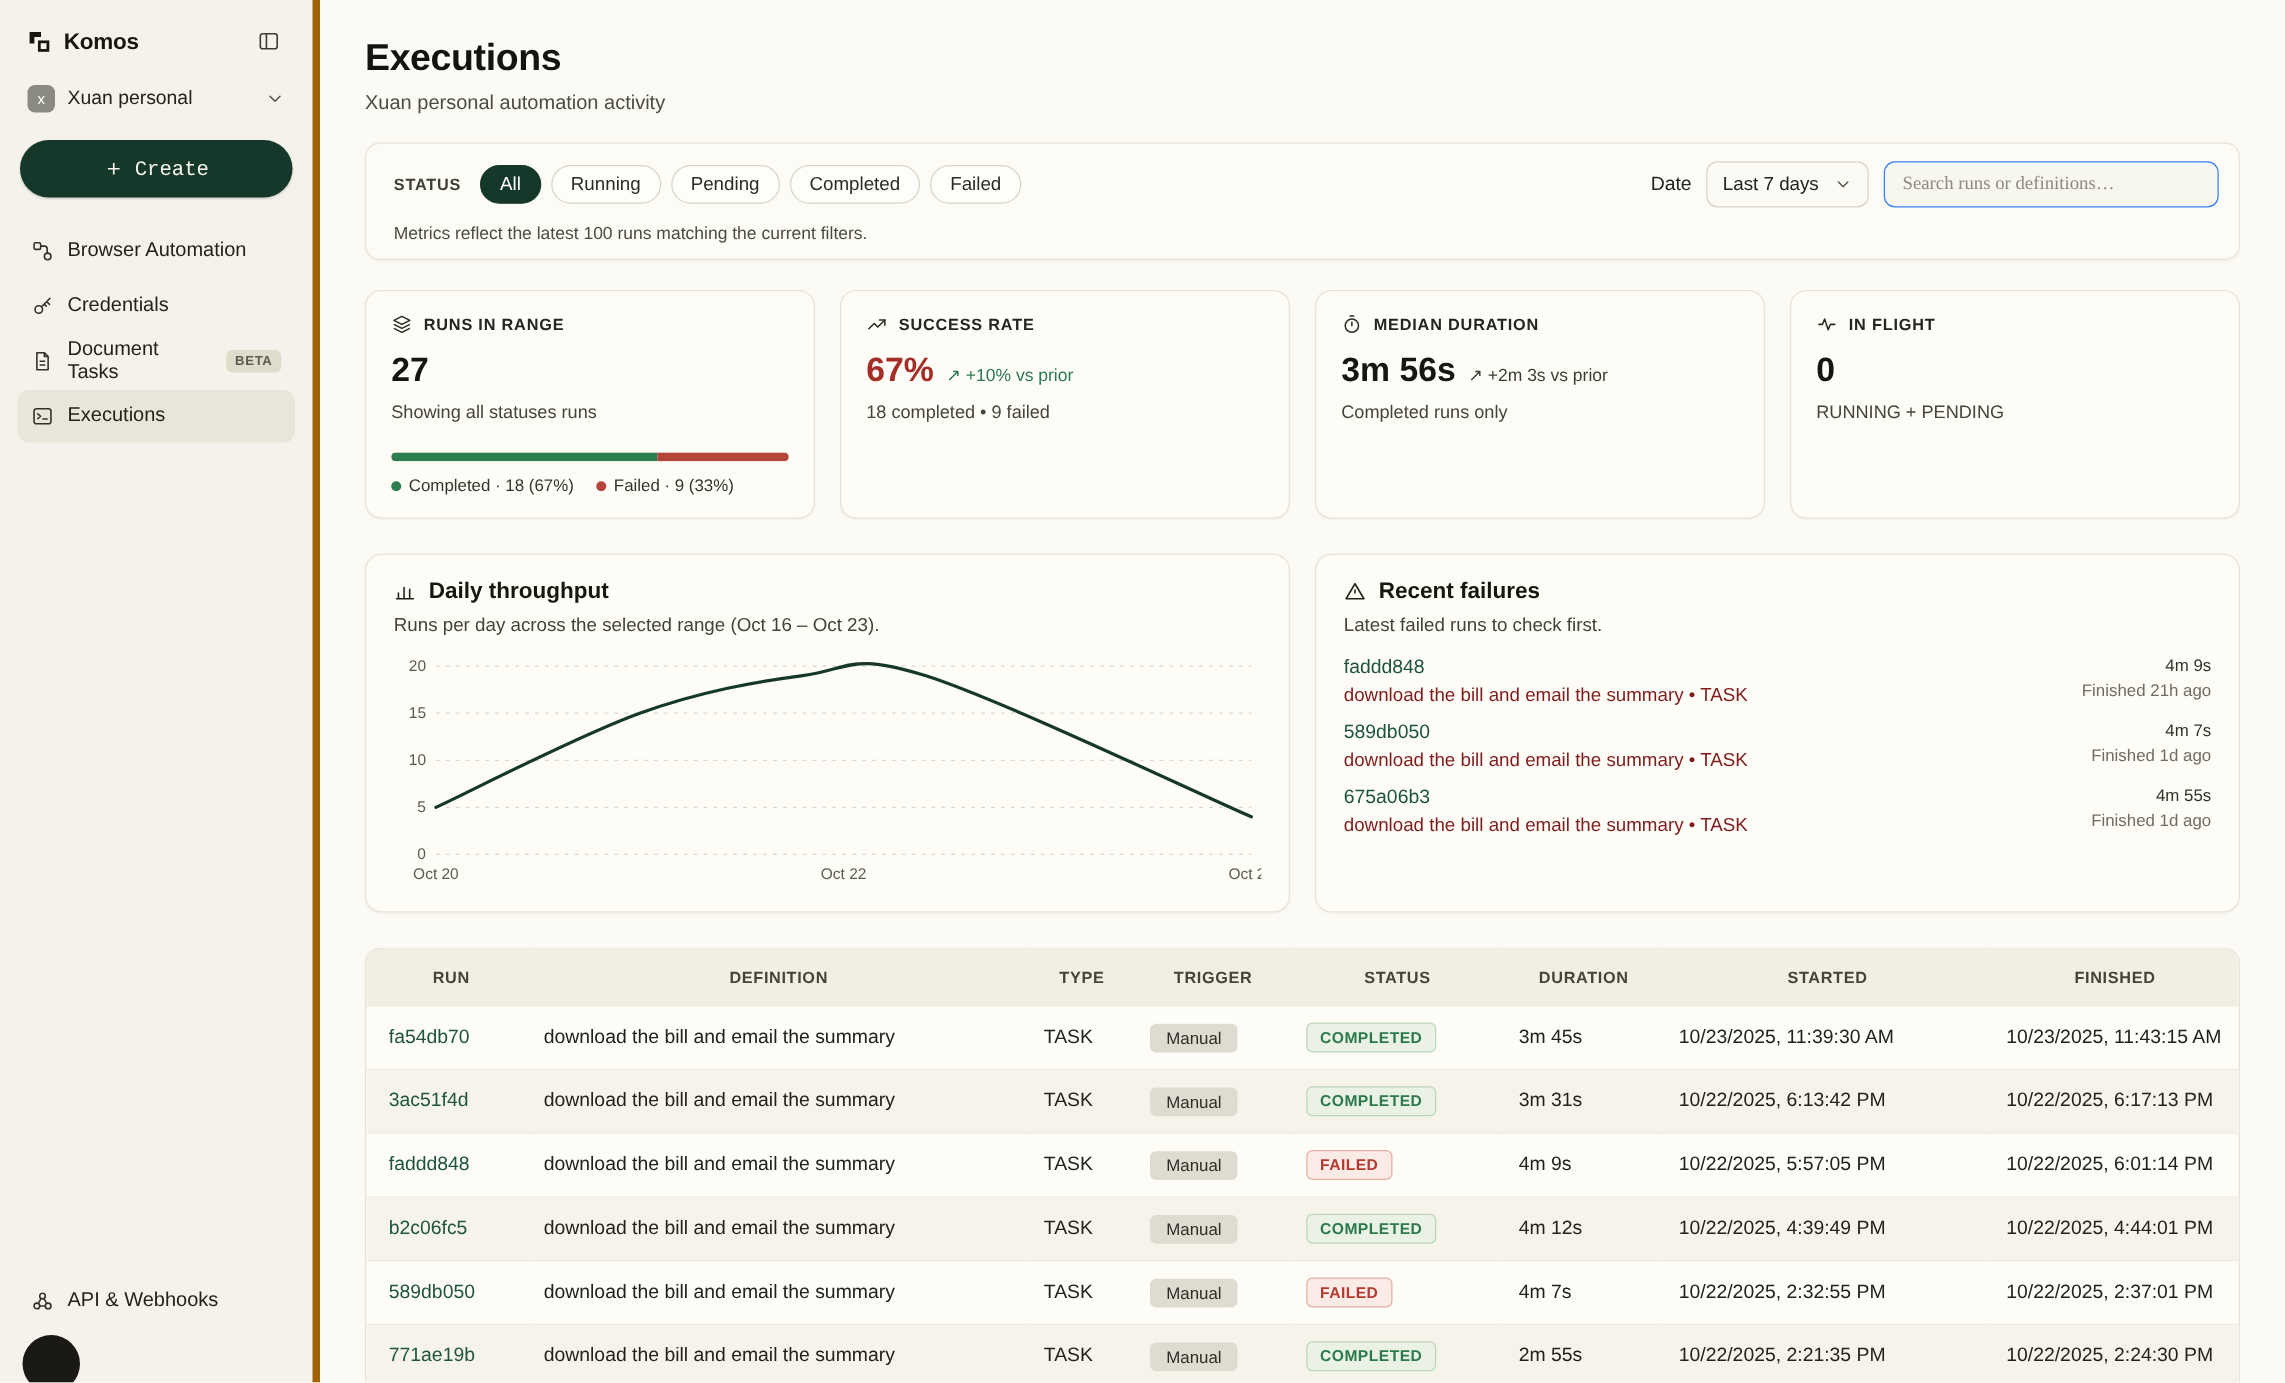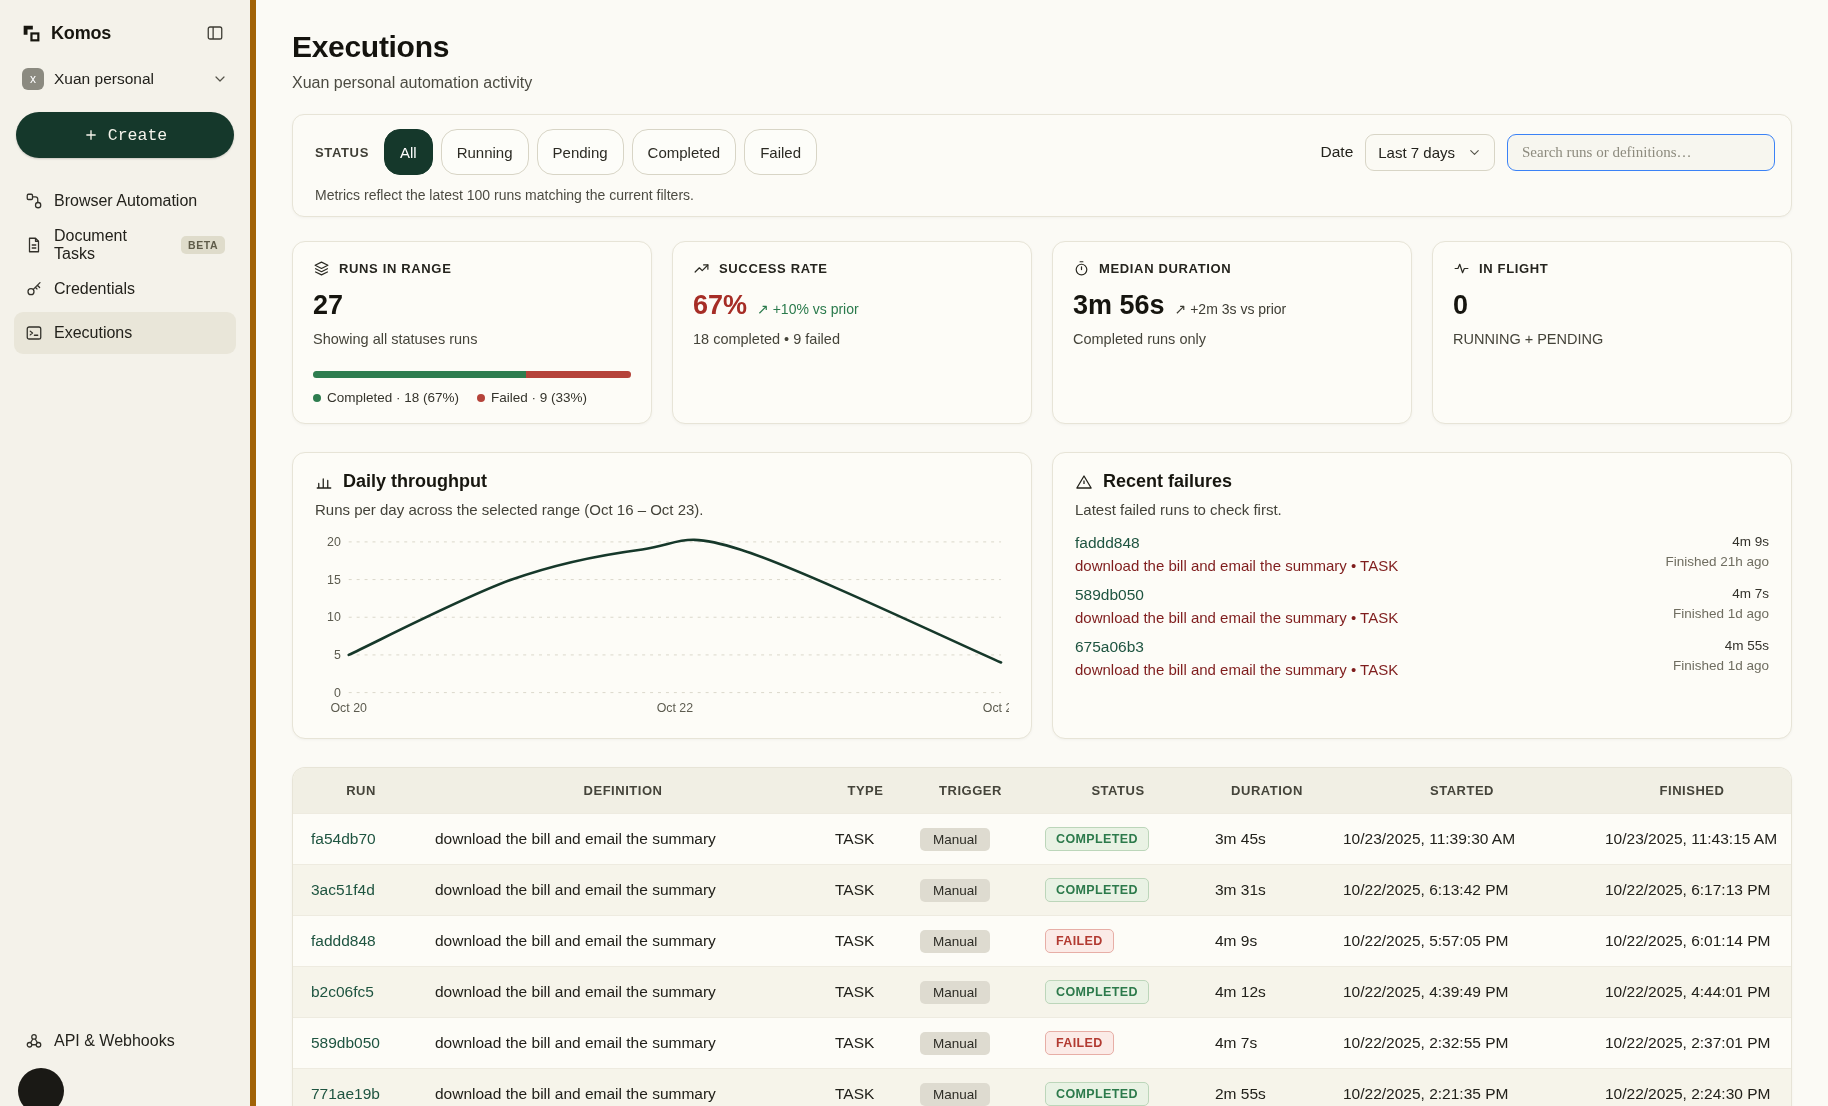--- a/index.html
+++ b/index.html
@@ -44,21 +44,21 @@
   .user-avatar { position:absolute; top:2px; left:4px; width:46px; height:46px; border-radius:50%; background:#1a1915; }
   
   .main { flex:1; padding:30px 36px 0; display:flex; flex-direction:column; overflow:hidden; min-width:0; }
   h1 { font-size:30px; font-weight:700; letter-spacing:-0.01em; color:#14130e; }
   .subtitle { margin-top:10px; font-size:16px; color:#4c4b42; }
   .filter-card { margin-top:22px; background:#fcfbf6; border:1px solid #e7e4d7; border-radius:12px;
     padding:14px 16px 13px; box-shadow:0 1px 3px rgba(25,25,15,.04); }
   .filter-row { display:flex; align-items:center; gap:10px; }
   .status-label { font-size:13px; font-weight:700; letter-spacing:.05em; color:#3f3e35; margin:0 5px 0 6px; }
   .pills { display:flex; gap:8px; }
-  .pill { height:46px; padding:0 15px; border-radius:16px; border:1px solid #d8d5c6; background:#fdfdf9;
+  .pill { height:31px; padding:0 15px; border-radius:16px; border:1px solid #d8d5c6; background:#fdfdf9;
     font-family:inherit; font-size:15px; color:#2c2b24; cursor:pointer; }
   .pill.active { background:#15382b; border-color:#15382b; color:#fff; }
   .filter-right { margin-left:auto; display:flex; align-items:center; gap:12px; }
   .date-label { font-size:15.5px; color:#23221c; }
   .date-select { height:37px; padding:0 12px; display:flex; align-items:center; gap:12px; border:1px solid #d8d5c6;
     background:#fbfaf4; border-radius:9px; font-family:inherit; font-size:15px; color:#23221c; cursor:pointer; }
   .date-select svg { width:15px; height:15px; color:#55544a; }
   .search-input { width:268px; height:37px; border:1px solid #3b82f6; background:#f7f6ef; border-radius:9px;
     padding:0 14px; font-family:Liberation Serif, serif; font-size:15px; color:#23221c; }
   .search-input::placeholder { color:#8d8b7e; }
@@ -162,37 +162,37 @@
           <svg viewBox="0 0 24 24" fill="none" stroke="currentColor" stroke-width="1.7">
             <rect x="3" y="3" width="7" height="7" rx="1.5"></rect>
             <circle cx="17.5" cy="17.5" r="3.5"></circle>
             <path d="M10 6.5h4a3 3 0 0 1 3 3V14"></path>
           </svg>
         </span>
         <span class="nav-label">Browser Automation</span>
       </div>
       <div class="nav-item">
         <span class="nav-icon">
+          <svg viewBox="0 0 24 24" fill="none" stroke="currentColor" stroke-width="1.7" stroke-linecap="round">
+            <circle cx="8" cy="15.5" r="4"></circle>
+            <path d="M11 12.5L20 3.5M16.5 7l3 3M13.8 9.7l2.2 2.2"></path>
+          </svg>
+        </span>
+        <span class="nav-label">Credentials</span>
+      </div>
+      <div class="nav-item">
+        <span class="nav-icon">
           <svg viewBox="0 0 24 24" fill="none" stroke="currentColor" stroke-width="1.7" stroke-linejoin="round">
             <path d="M6 3h8l4 4v14H6z"></path>
             <path d="M14 3v4h4"></path>
             <path d="M9 12h6M9 16h6"></path>
           </svg>
         </span>
         <span class="nav-label">Document Tasks</span>
         <span class="beta-badge">BETA</span>
-      </div>
-      <div class="nav-item">
-        <span class="nav-icon">
-          <svg viewBox="0 0 24 24" fill="none" stroke="currentColor" stroke-width="1.7" stroke-linecap="round">
-            <circle cx="8" cy="15.5" r="4"></circle>
-            <path d="M11 12.5L20 3.5M16.5 7l3 3M13.8 9.7l2.2 2.2"></path>
-          </svg>
-        </span>
-        <span class="nav-label">Credentials</span>
       </div>
       <div class="nav-item active">
         <span class="nav-icon">
           <svg viewBox="0 0 24 24" fill="none" stroke="currentColor" stroke-width="1.7" stroke-linecap="round" stroke-linejoin="round">
             <rect x="3" y="4" width="18" height="16" rx="2.5"></rect>
             <path d="M7 9.5l3 2.5-3 2.5M12.5 15H17"></path>
           </svg>
         </span>
         <span class="nav-label">Executions</span>
       </div>

